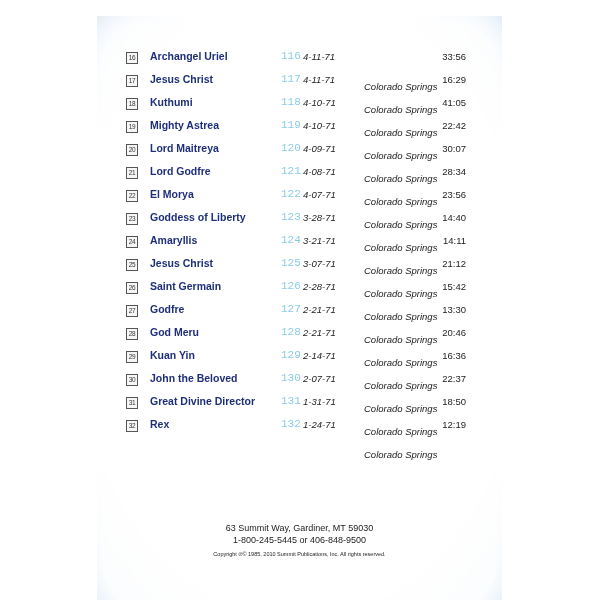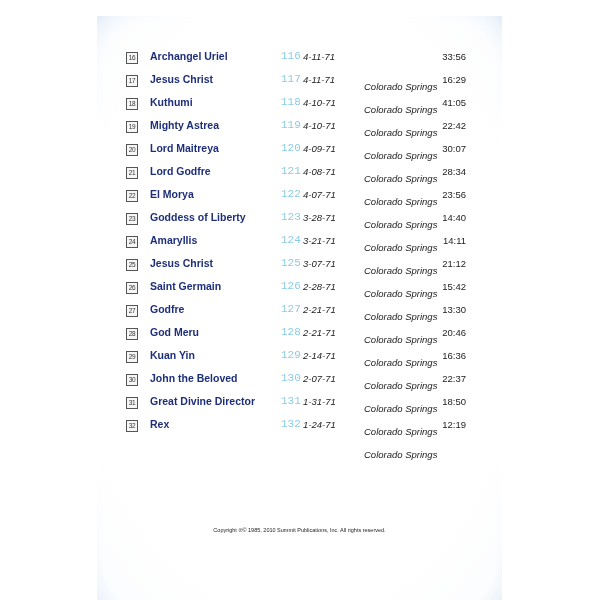--- a/index.html
+++ b/index.html
@@ -209,15 +209,17 @@
       <span class="track-title">Rex</span>
       <span class="track-page">132</span>
       <span class="track-date">1-24-71</span>
       <span class="track-location">Colorado Springs</span>
       <span class="track-duration">12:19</span>
     </div>
   </div>
 
 
   <div class="footer">
+    <span class="footer-line">63 Summit Way, Gardiner, MT 59030</span>
+    <span class="footer-line">1-800-245-5445 or 406-848-9500</span>
     <span class="footer-copy">Copyright ℗© 1985, 2010 Summit Publications, Inc. All rights reserved.</span>
   </div>
 </div>
 
 </body></html>

